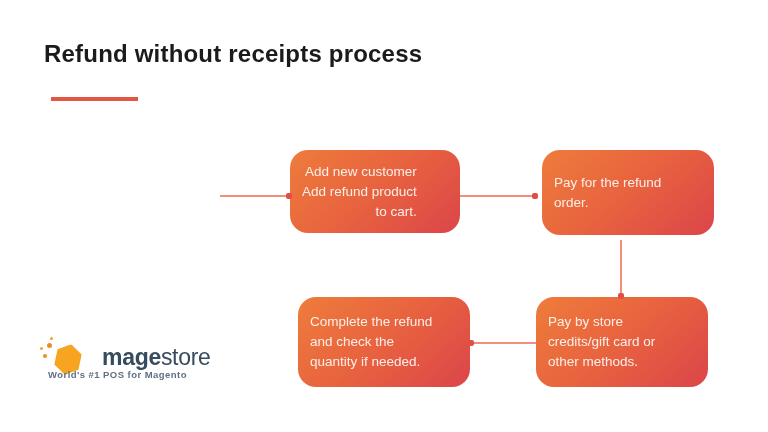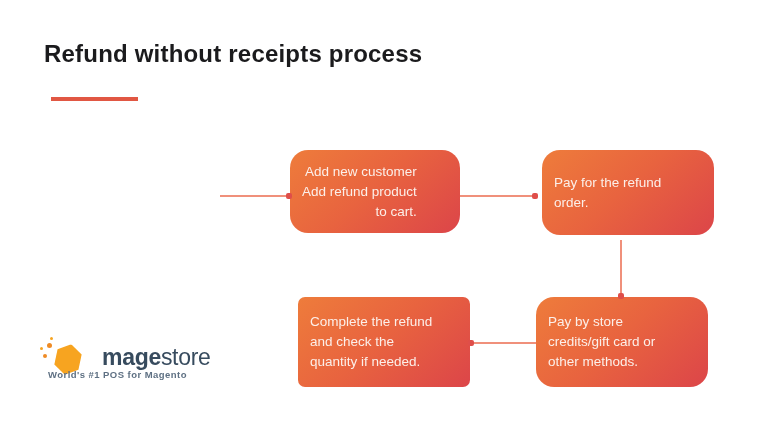--- a/index.html
+++ b/index.html
@@ -36,21 +36,21 @@
     position:absolute;box-sizing:border-box;border-radius:18px;
     background:linear-gradient(137deg,var(--box-gradient-start) 0%,var(--box-gradient-mid) 48%,var(--box-gradient-end) 100%);
     color:var(--box-text);font-size:13.5px;line-height:20px;
     display:flex;align-items:center;padding:0 12px;
     white-space:pre-wrap;
   }
   .box-1{left:53px;top:150px;width:167px;height:83px;}
   .box-2{left:290px;top:150px;width:170px;height:83px;text-align:right;}
   .box-3{left:536px;top:150px;width:172px;height:85px;margin-left:6px;}
   .box-4{left:536px;top:297px;width:172px;height:90px;}
-  .box-5{left:298px;top:297px;width:172px;height:90px;border-radius:7px;}
+  .box-5{left:298px;top:297px;width:172px;height:90px;}
   .arrow-h{position:absolute;height:2px;background:var(--arrow-line);}
   .arrow-v{position:absolute;width:2px;background:var(--arrow-line);}
   .arrow-dot{
     position:absolute;width:6px;height:6px;border-radius:2px;
     background:var(--arrow-head);
   }
   .arrow-1{left:220px;top:195px;width:70px;}
   .arrow-2{left:460px;top:195px;width:76px;}
   .arrow-3{left:620px;top:240px;height:57px;}
   .arrow-4{left:470px;top:342px;width:66px;}

